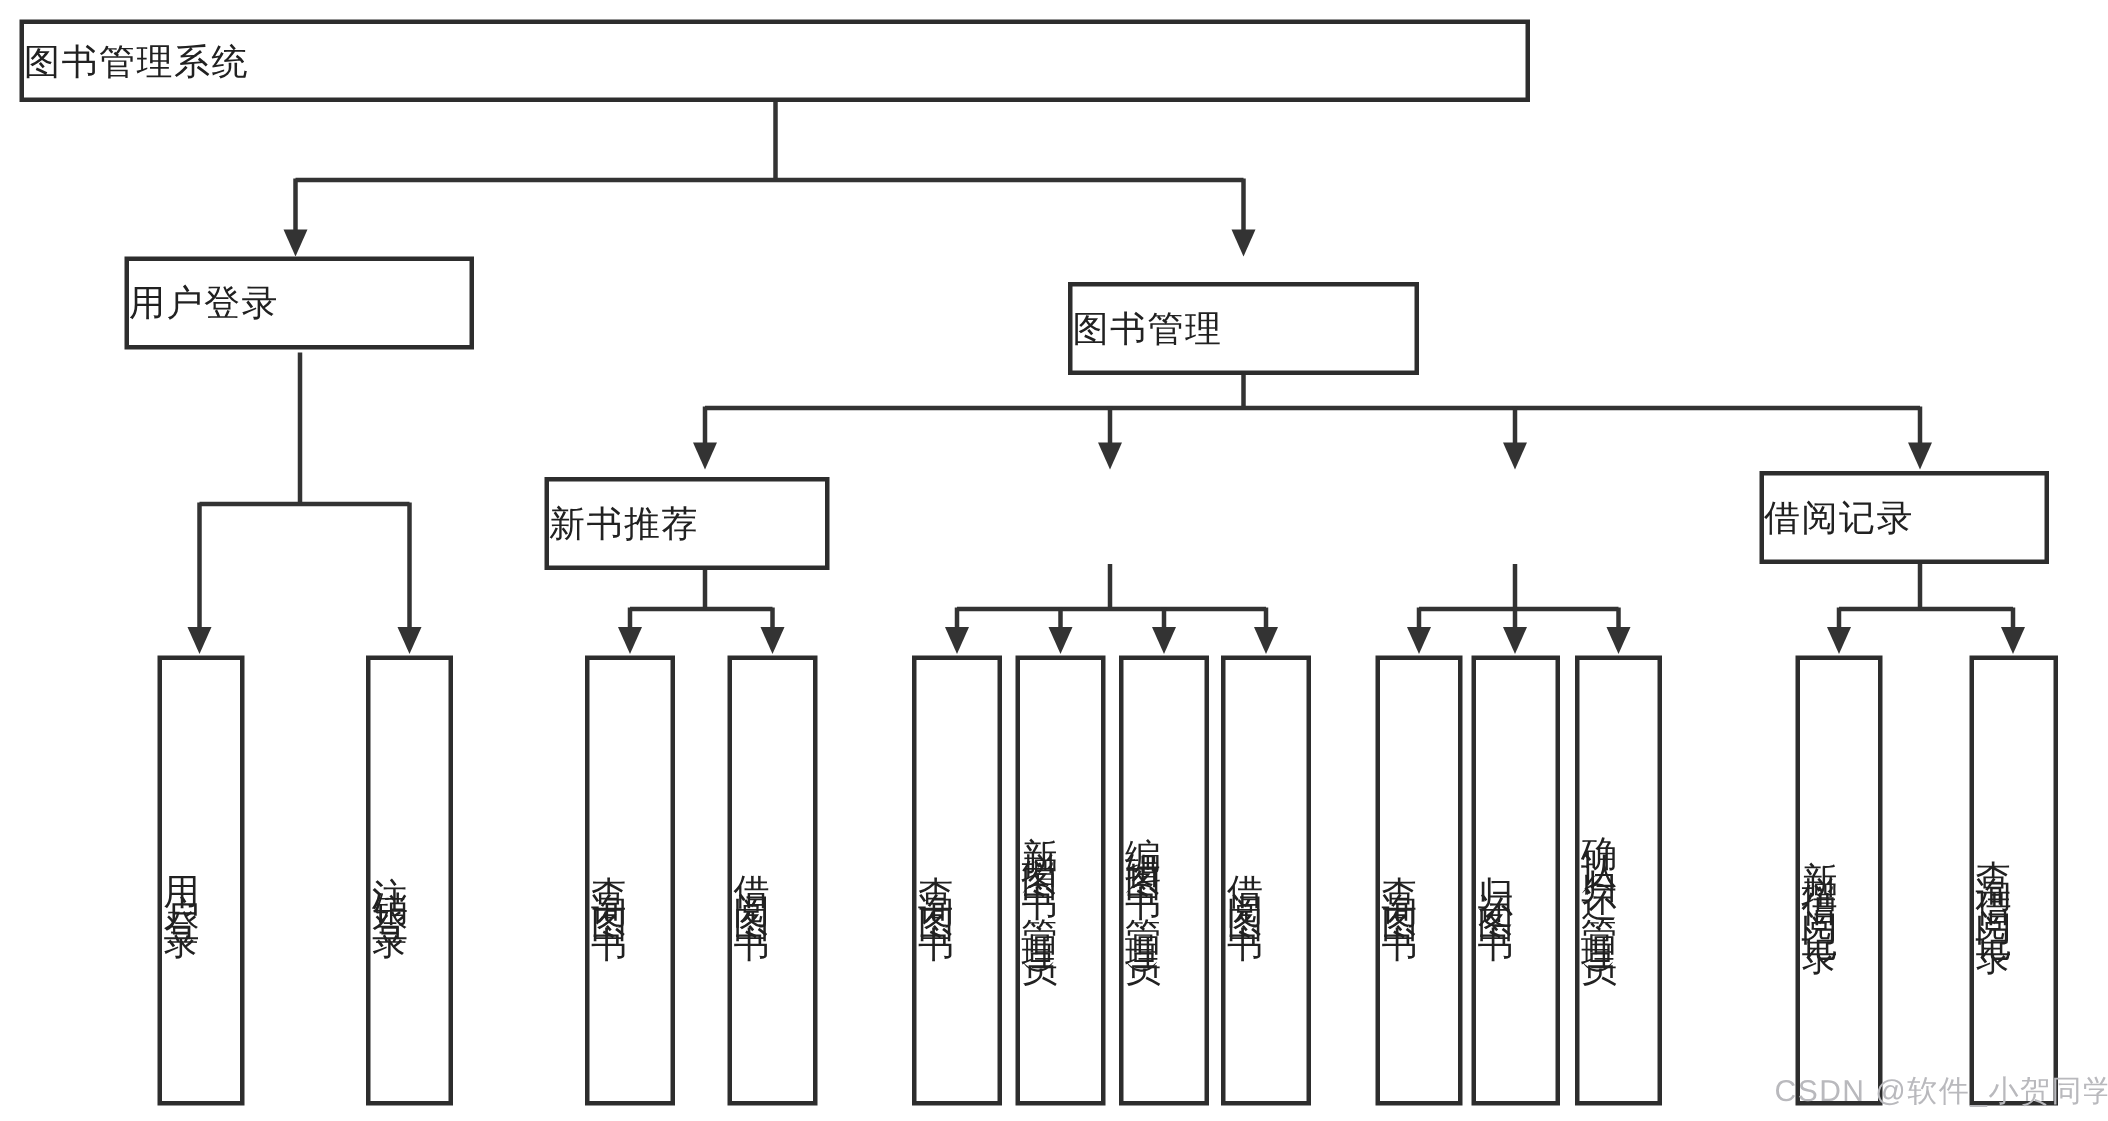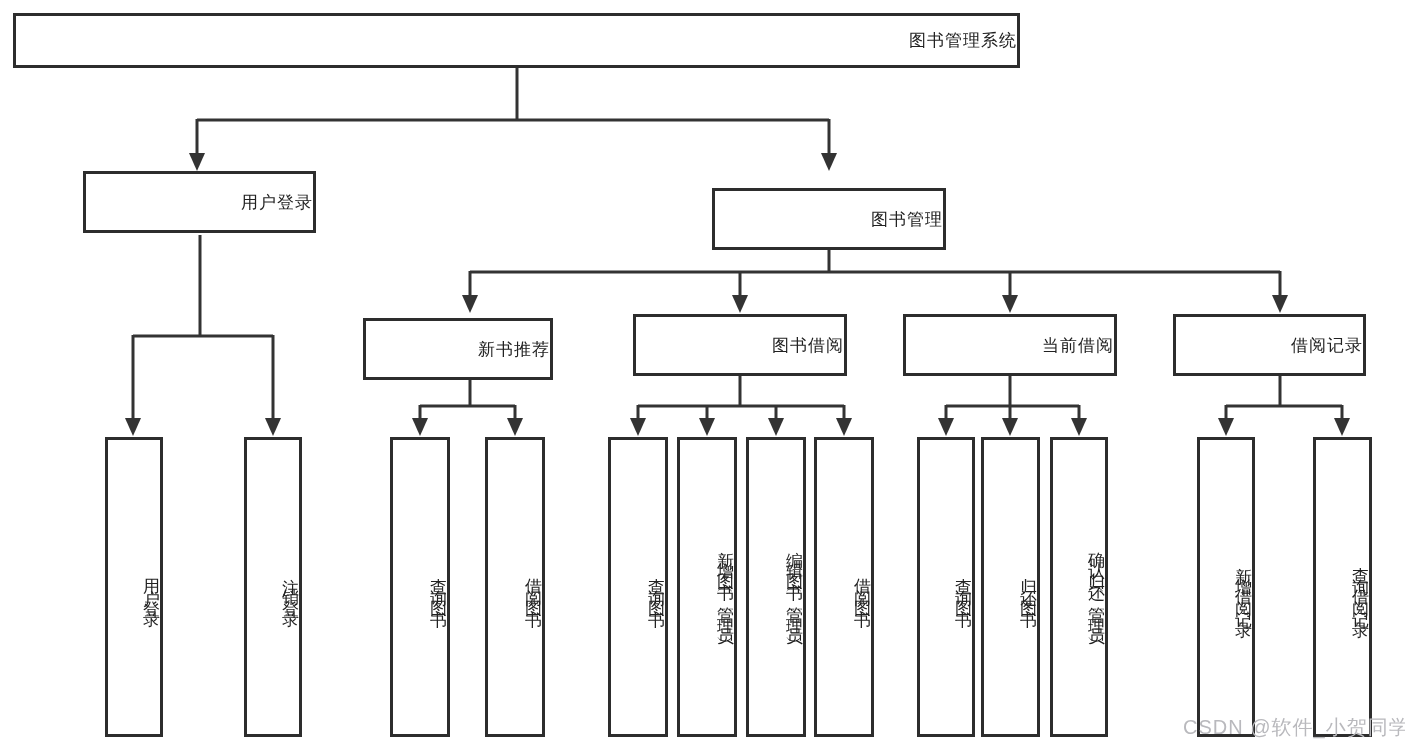--- a/index.html
+++ b/index.html
@@ -17,23 +17,23 @@
     width: 1405px; height: 747px;
     pointer-events: none;
   }
   .box {
     position: absolute;
     box-sizing: border-box;
     background: #ffffff;
     border: 3px solid #2d2d2d;
     display: flex;
     align-items: center;
-    justify-content: flex-end;
+    justify-content: flex-start;
     color: #212121;
-    font-size: 17px;
+    font-size: 24px;
     letter-spacing: 1px;
     text-align: center;
   }
   .leaf span {
     writing-mode: vertical-rl;
     text-orientation: mixed;
     letter-spacing: 11px;
     line-height: 1;
   }
   .watermark {
@@ -125,26 +125,20 @@
   <div class="box" style="left:83px; top:171px; width:233px; height:62px;">
     <span>用户登录</span>
   </div>
   <div class="box" style="left:712px; top:188px; width:234px; height:62px;">
     <span>图书管理</span>
   </div>
 
   <div class="box" style="left:363px; top:318px; width:190px; height:62px;">
     <span>新书推荐</span>
   </div>
-  <div class="box" style="left:633px; top:314px; width:214px; height:62px;">
-    <span>图书借阅</span>
-  </div>
-  <div class="box" style="left:903px; top:314px; width:214px; height:62px;">
-    <span>当前借阅</span>
-  </div>
   <div class="box" style="left:1173px; top:314px; width:193px; height:62px;">
     <span>借阅记录</span>
   </div>
 
   <div class="box leaf" style="left:105px; top:437px; width:58px; height:300px;">
     <span>用户登录</span>
   </div>
   <div class="box leaf" style="left:244px; top:437px; width:58px; height:300px;">
     <span>注销登录</span>
   </div>

